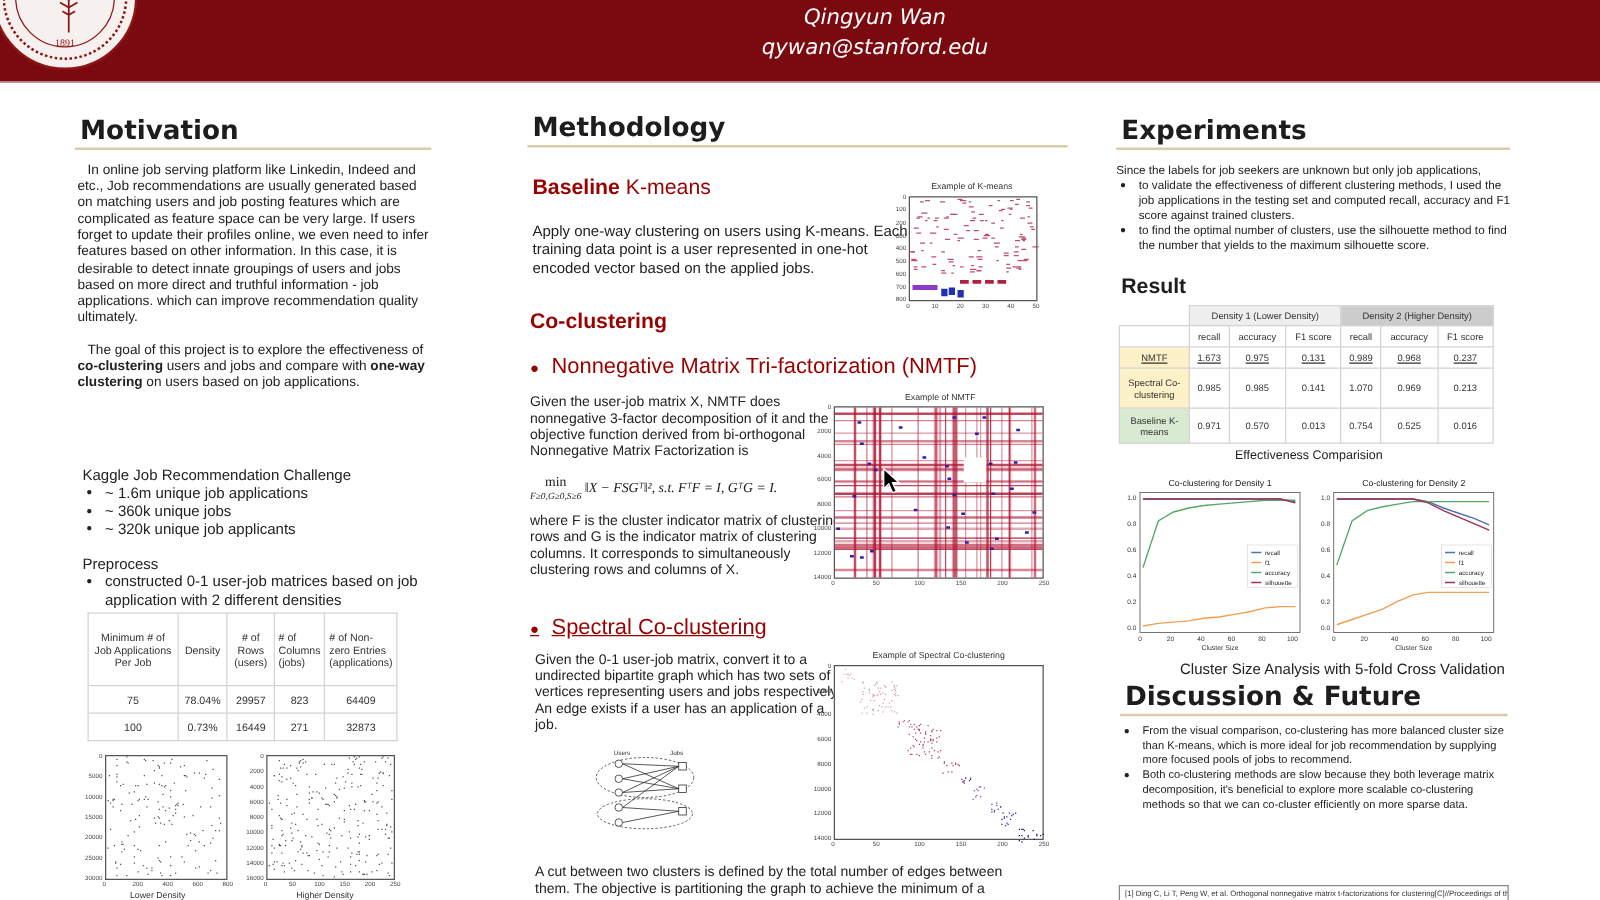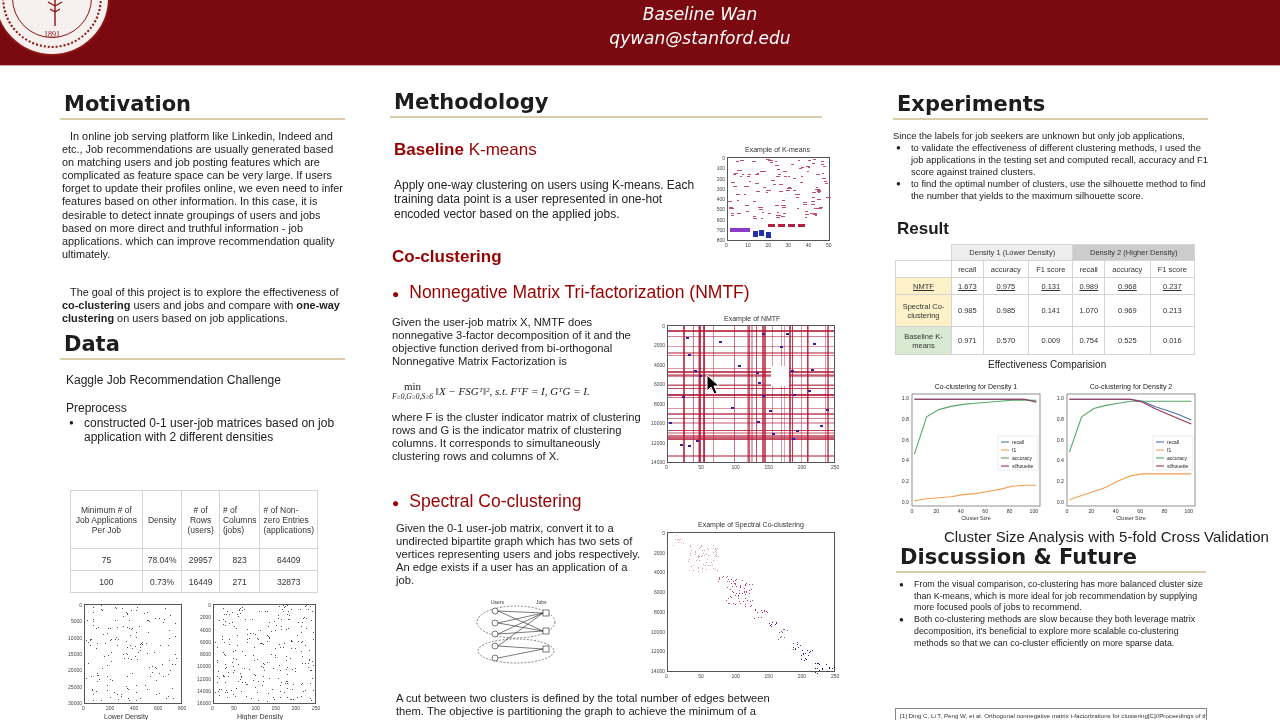--- a/index.html
+++ b/index.html
@@ -38,35 +38,39 @@
 <div class="header">
   <div class="seal">
     <div class="ring1"></div>
     <div class="ring2"></div>
     <svg class="tree" viewBox="0 0 18 40">
       <path d="M9 4 L9 36 M9 10 L3 6 M9 10 L15 6 M9 16 L2 12 M9 16 L16 12 M9 22 L4 19 M9 22 L14 19" stroke="#8c1515" stroke-width="1.4" fill="none"></path>
     </svg>
     <div class="year">1891</div>
   </div>
   <div class="author">
-    <div>Baseline Wan</div>
+    <div>Qingyun Wan</div>
     <div>qywan@stanford.edu</div>
   </div>
 </div>
 
 <div class="col" style="left:60px; width:285px;">
   <div class="sec-title" style="margin-top:6px;">Motivation</div>
   <div class="body-text" style="margin-top:10px; padding-left:2px; width:286px; font-size:10.9px; line-height:13.1px;">
     <p style="text-indent:8px;">In online job serving platform like Linkedin, Indeed and etc., Job recommendations are usually generated based on matching users and job posting features which are complicated as feature space can be very large. If users forget to update their profiles online, we even need to infer features based on other information. In this case, it is desirable to detect innate groupings of users and jobs based on more direct and truthful information - job applications. which can improve recommendation quality ultimately.</p>
-    <p style="text-indent:8px; margin-top:25px;"><span>The goal of this project is to explore the effectiveness of </span><b>co-clustering</b><span> users and jobs and compare with </span><b>one-way clustering</b><span> on users based on job applications.</span></p>
+    <p style="text-indent:8px; margin-top:13px;"><span>The goal of this project is to explore the effectiveness of </span><b>co-clustering</b><span> users and jobs and compare with </span><b>one-way clustering</b><span> on users based on job applications.</span></p>
   </div>
 
-  <div class="sec-title" style="position:absolute; top:246px; left:0; width:285px;">Data</div>
   <div class="body-text" style="position:absolute; top:287px; left:6px; width:285px; font-size:12px; line-height:14.3px;">
     <div>Kaggle Job Recommendation Challenge</div>
+    <ul class="bullet-list">
+      <li>~ 1.6m unique job applications</li>
+      <li>~ 360k unique jobs</li>
+      <li>~ 320k unique job applicants</li>
+    </ul>
     <div style="margin-top:14px;">Preprocess</div>
     <ul class="bullet-list">
       <li>constructed 0-1 user-job matrices based on job application with 2 different densities</li>
     </ul>
   </div>
 
   <table class="tbl" style="position:absolute; top:404px; left:10px; width:248px;">
     <tbody>
         <tr style="height:58px;">
       <th style="width:74px;">Minimum # of Job Applications Per Job</th>
@@ -540,42 +544,42 @@
     <span class="tick" style="left:-3px;top:100px;">0</span>
     <span class="tick" style="left:17.200000000000003px;top:100px;">50</span>
     <span class="tick" style="left:37.400000000000006px;top:100px;">100</span>
     <span class="tick" style="left:57.599999999999994px;top:100px;">150</span>
     <span class="tick" style="left:77.80000000000001px;top:100px;">200</span>
     <span class="tick" style="left:98px;top:100px;">250</span>
   </div>
 <div class="plot-title" style="left:104px; top:713px; font-size:7px;">Lower Density</div>
 <div class="plot-title" style="left:237px; top:713px; font-size:7px;">Higher Density</div>
 
-<div class="col" style="left:390px; width:432px; top:86px;">
+<div class="col" style="left:422px; width:432px; top:86px;">
   <div class="sec-title" style="margin-top:4px;">Methodology</div>
 
   <div class="sub-red" style="position:absolute; top:54px; left:4px;"><b>Baseline</b><span> K-means</span></div>
   <div class="body-text" style="position:absolute; top:92px; left:4px; width:310px; font-size:12px; line-height:14.3px;">Apply one-way clustering on users using K-means. Each training data point is a user represented in one-hot encoded vector based on the applied jobs.</div>
 
   <div class="sub-red" style="position:absolute; top:161px; left:2px; font-weight:bold;">Co-clustering</div>
 
   <div class="sub-red" style="position:absolute; top:196px; left:2px; font-size:17.5px;"><span style="font-size:12px; margin-right:10px;">●</span><span>Nonnegative Matrix Tri-factorization (NMTF)</span></div>
   <div class="body-text" style="position:absolute; top:230px; left:2px; width:250px; font-size:11.2px; line-height:13px;">Given the user-job matrix X, NMTF does nonnegative 3-factor decomposition of it and the objective function derived from bi-orthogonal Nonnegative Matrix Factorization is</div>
 
   <div style="position:absolute; top:294px; left:2px; width:250px; font-family:'Liberation Serif', serif; font-size:11px; font-style:italic;">
     <span style="display:inline-block; text-align:center; vertical-align:middle; font-style:normal;">
       <span style="display:block;">min</span>
       <span style="display:block; font-size:7.5px; font-style:italic;">F≥0,G≥0,S≥6</span>
     </span>
     <span style="vertical-align:middle;">‖X − FSGᵀ‖²,  s.t. FᵀF = I, GᵀG = I.</span>
   </div>
 
   <div class="body-text" style="position:absolute; top:325px; left:2px; width:250px; font-size:11.2px; line-height:13px;">where F is the cluster indicator matrix of clustering rows and G is the indicator matrix of clustering columns. It corresponds to simultaneously clustering rows and columns of X.</div>
 
-  <div class="sub-red" style="position:absolute; top:405px; left:2px; font-size:17.5px;"><span style="font-size:12px; margin-right:10px;">●</span><span>Spectral Co-clustering</span></div>
+  <div class="sub-red" style="position:absolute; top:405px; left:2px; font-size:17.5px;text-decoration:underline;"><span style="font-size:12px; margin-right:10px;">●</span><span>Spectral Co-clustering</span></div>
   <div class="body-text" style="position:absolute; top:436px; left:6px; width:250px; font-size:11.2px; line-height:13px;">Given the 0-1 user-job matrix, convert it to a undirected bipartite graph which has two sets of vertices representing users and jobs respectively. An edge exists if a user has an application of a job.</div>
   <div class="body-text" style="position:absolute; top:606px; left:6px; width:380px; font-size:11.2px; line-height:13px;">A cut between two clusters is defined by the total number of edges between them. The objective is partitioning the graph to achieve the minimum of a</div>
 </div>
 
 <svg style="position:absolute; left:476px; top:596px;" width="80" height="70" viewBox="0 0 80 70">
   <text x="15" y="8" font-size="5" fill="#333" font-family="Liberation Sans, sans-serif">Users</text>
   <text x="60" y="8" font-size="5" fill="#333" font-family="Liberation Sans, sans-serif">Jobs</text>
   <ellipse cx="40" cy="26" rx="39" ry="16" fill="none" stroke="#333" stroke-width="0.6" stroke-dasharray="2,1.5"></ellipse>
   <ellipse cx="40" cy="55" rx="38" ry="12" fill="none" stroke="#333" stroke-width="0.6" stroke-dasharray="2,1.5"></ellipse>
   <g stroke="#222" stroke-width="0.6" fill="none">
@@ -1130,21 +1134,21 @@
     <td>0.985</td>
     <td>0.141</td>
     <td>1.070</td>
     <td>0.969</td>
     <td>0.213</td>
   </tr>
   <tr style="height:28px;">
     <td style="background:#d9ead3;">Baseline K-means</td>
     <td>0.971</td>
     <td>0.570</td>
-    <td>0.009</td>
+    <td>0.013</td>
     <td>0.754</td>
     <td>0.525</td>
     <td>0.016</td>
   </tr>
 </tbody>
   </table>
 <div style="position:absolute; left:988px; top:359px; font-size:10px; color:#222;">Effectiveness Comparision</div>
 
 <svg id="chart1" style="position:absolute; left:890px; top:380px;" width="160" height="145">
     <text x="86" y="9" font-size="7" text-anchor="middle" fill="#222" font-family="Liberation Sans, sans-serif">Co-clustering for Density 1</text>
@@ -1199,21 +1203,21 @@
     <rect x="108" y="56" width="40" height="34" fill="#fff" stroke="#ccc" stroke-width="0.4"></rect>
     <line x1="111" y1="62" x2="119" y2="62" stroke="#4c72b0" stroke-width="1.1"></line>
     <text x="122" y="64" font-size="5" fill="#222" font-family="Liberation Sans, sans-serif">recall</text>
     <line x1="111" y1="70" x2="119" y2="70" stroke="#f0a050" stroke-width="1.1"></line>
     <text x="122" y="72" font-size="5" fill="#222" font-family="Liberation Sans, sans-serif">f1</text>
     <line x1="111" y1="78" x2="119" y2="78" stroke="#55a868" stroke-width="1.1"></line>
     <text x="122" y="80" font-size="5" fill="#222" font-family="Liberation Sans, sans-serif">accuracy</text>
     <line x1="111" y1="86" x2="119" y2="86" stroke="#a03050" stroke-width="1.1"></line>
     <text x="122" y="88" font-size="5" fill="#222" font-family="Liberation Sans, sans-serif">silhouette</text>
   </svg>
-<div style="position:absolute; left:944px; top:528px; font-size:15px; color:#222;">Cluster Size Analysis with 5-fold Cross Validation</div>
+<div style="position:absolute; left:944px; top:528px; font-size:12px; color:#222;">Cluster Size Analysis with 5-fold Cross Validation</div>
 
 <div style="position:absolute; left:896px; top:545px; width:310px;">
   <div class="sec-title">Discussion &amp; Future</div>
   <ul class="bullet-list body-text" style="margin-top:6px; font-size:8.9px; line-height:11.7px;">
     <li>From the visual comparison, co-clustering has more balanced cluster size than K-means, which is more ideal for job recommendation by supplying more focused pools of jobs to recommend.</li>
     <li>Both co-clustering methods are slow because they both leverage matrix decomposition, it's beneficial to explore more scalable co-clustering methods so that we can co-cluster efficiently on more sparse data.</li>
   </ul>
 </div>
 <div class="ref-box">[1] Ding C, Li T, Peng W, et al. Orthogonal nonnegative matrix t-factorizations for clustering[C]//Proceedings of the</div>
 

